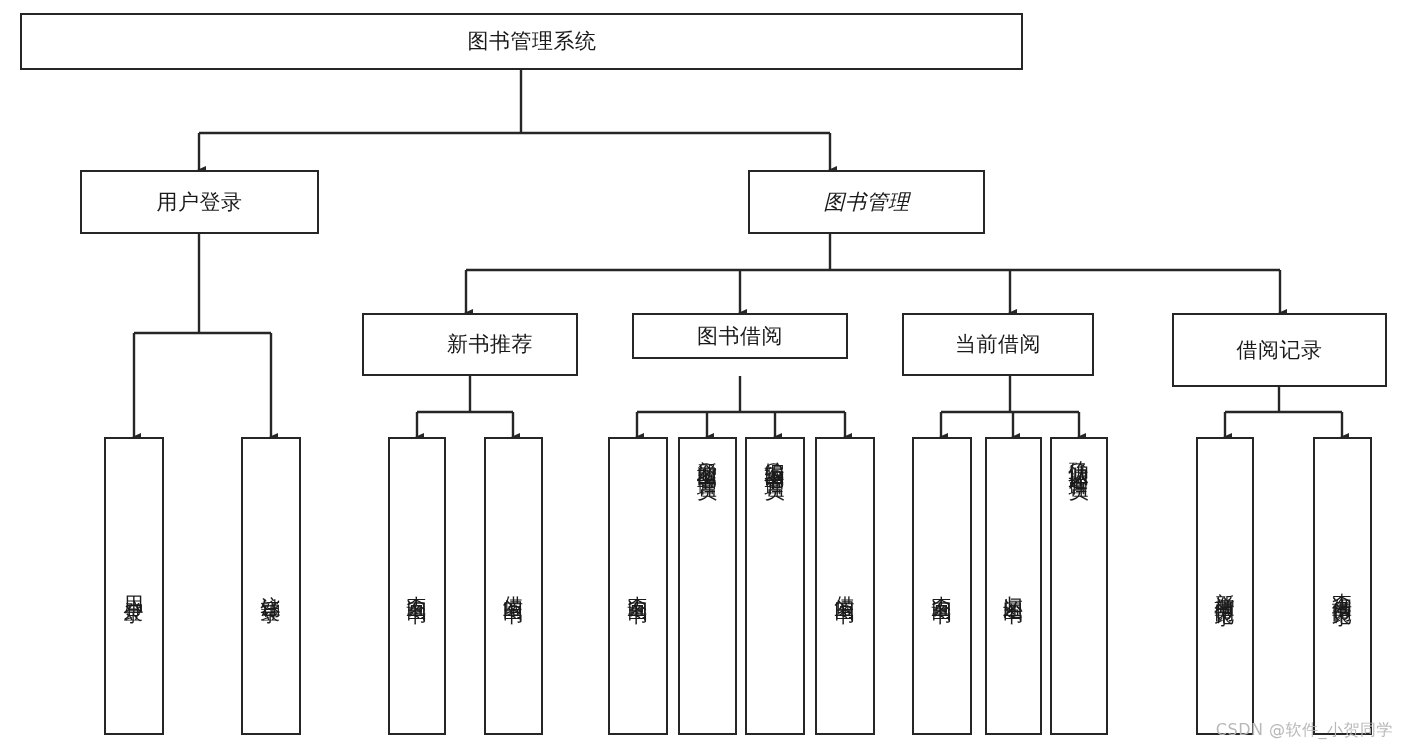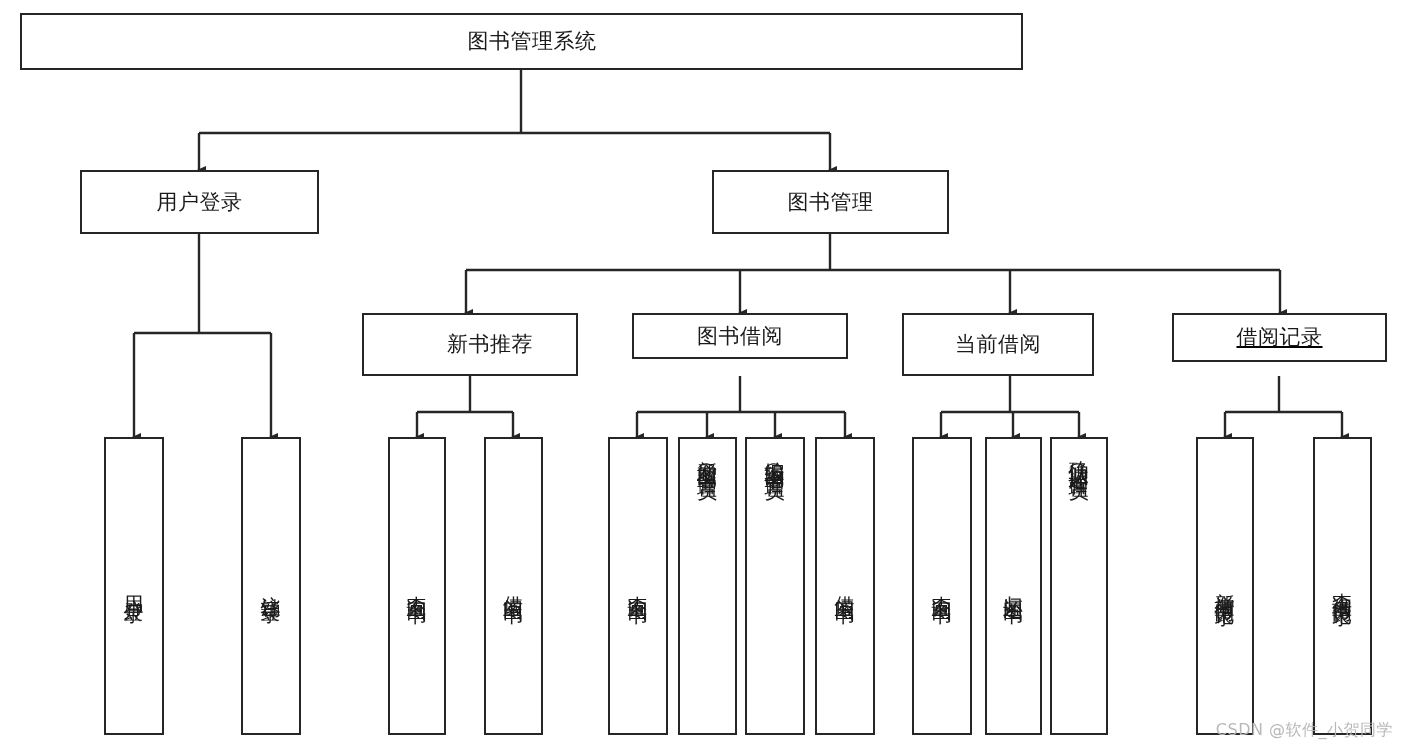--- a/index.html
+++ b/index.html
@@ -117,33 +117,33 @@
       </g>
   </svg>
 
   <div id="nodes-layer">
       <div class="node" style="left: 20px; top: 13px; width: 1003px; height: 57px; padding-left: 21px;">
         <span class="label">图书管理系统</span>
       </div>
       <div class="node" style="left: 80px; top: 170px; width: 239px; height: 64px;">
         <span class="label">用户登录</span>
       </div>
-      <div class="node" style="left: 712px; top: 170px; width: 237px; height: 64px;">
+      <div class="node" style="left: 748px; top: 170px; width: 237px; height: 64px; font-style: italic;">
         <span class="label">图书管理</span>
       </div>
       <div class="node" style="left: 362px; top: 313px; width: 216px; height: 63px; padding-left: 40px;">
         <span class="label">新书推荐</span>
       </div>
       <div class="node" style="left: 632px; top: 313px; width: 216px; height: 46px;">
         <span class="label">图书借阅</span>
       </div>
       <div class="node" style="left: 902px; top: 313px; width: 192px; height: 63px;">
         <span class="label">当前借阅</span>
       </div>
-      <div class="node" style="left: 1172px; top: 313px; width: 215px; height: 49px; text-decoration: underline;">
+      <div class="node" style="left: 1172px; top: 313px; width: 215px; height: 74px;">
         <span class="label">借阅记录</span>
       </div>
       <div class="node vertical centered" style="left: 104px; top: 437px; width: 60px; height: 298px;">
         <span class="label">用户登录</span>
       </div>
       <div class="node vertical centered" style="left: 241px; top: 437px; width: 60px; height: 298px;">
         <span class="label">注销登录</span>
       </div>
       <div class="node vertical centered" style="left: 388px; top: 437px; width: 58px; height: 298px;">
         <span class="label">查询图书</span>

